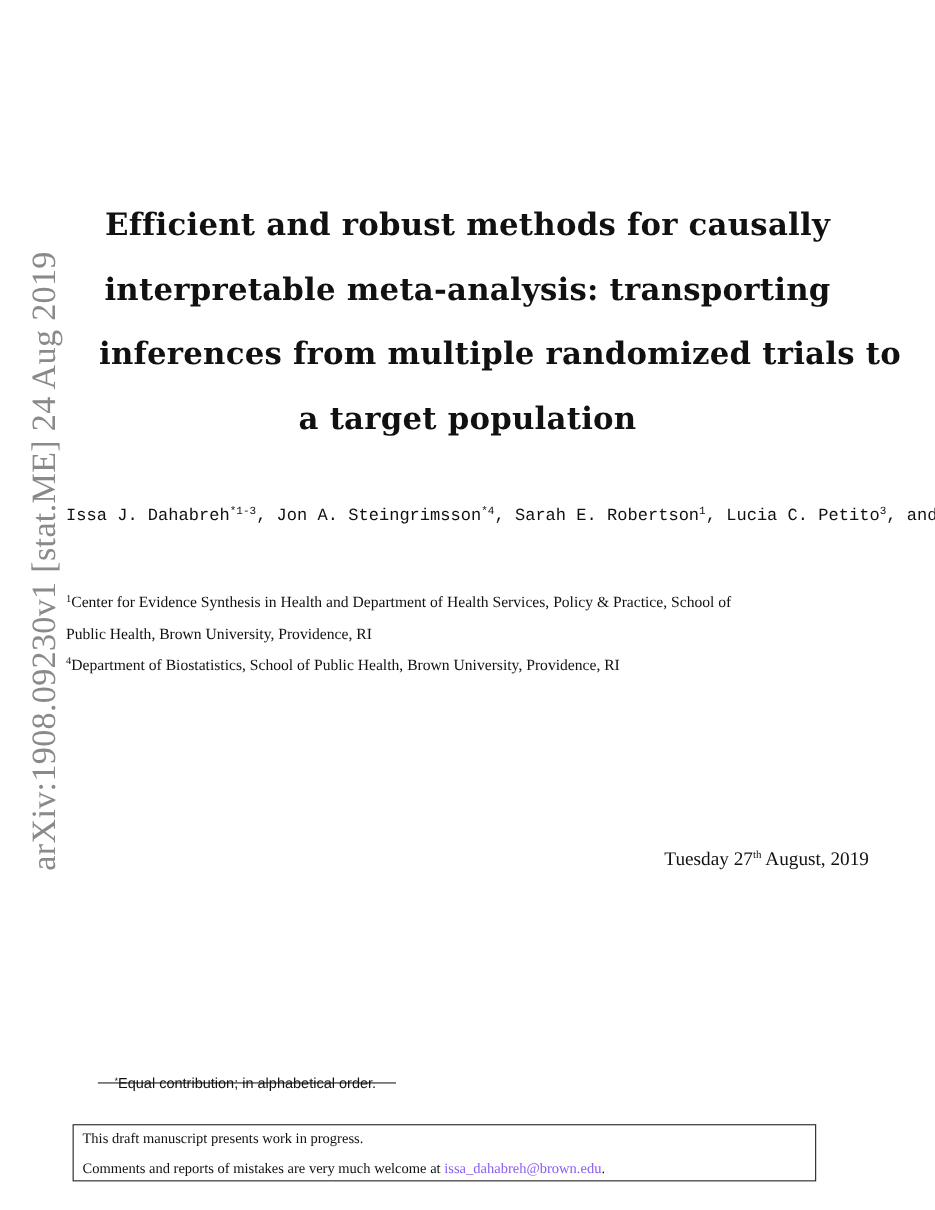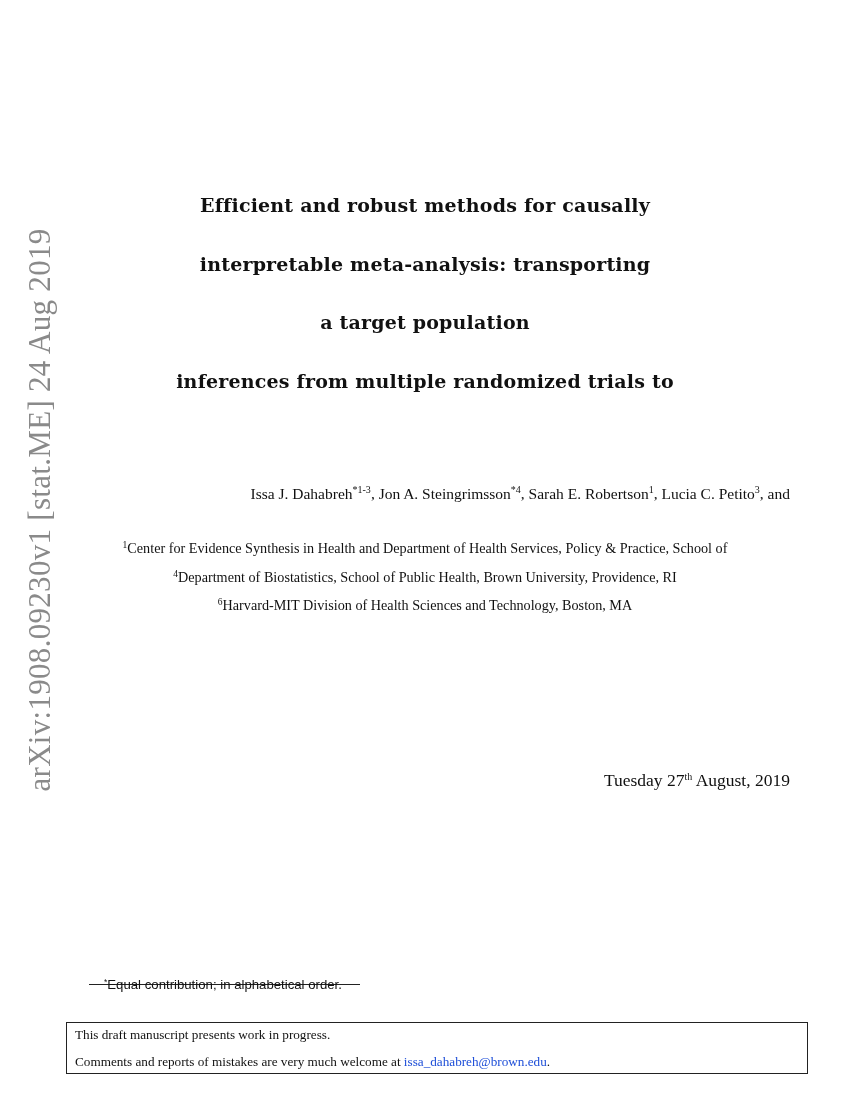--- a/index.html
+++ b/index.html
@@ -11,36 +11,36 @@
     transform: translate(-50%, -50%) rotate(-90deg);
     white-space: nowrap;
     font-family: "Liberation Serif", serif;
     font-size: 31px; color: #8a8a8a; letter-spacing: 0.3px;
   }
 
   .title {
     position: absolute; left: 90px; width: 670px; top: 176px;
     text-align: center; font-weight: bold;
     font-family: "DejaVu Serif", serif;
-    font-size: 19px; line-height: 58.5px; letter-spacing: 0.2px;
+    font-size: 28px; line-height: 58.5px; letter-spacing: 0.2px;
   }
   .title .line { display: block; white-space: nowrap; }
 
   .authors {
-    position: absolute; left: 60px; width: 730px; top: 479px;
-    text-align: right;
-    font-family: Liberation Serif, serif;
+    position: absolute; left: 60px; width: 730px; top: 455px;
+    text-align: left;
+    font-family: Liberation Mono, monospace;
     font-size: 15.5px; line-height: 29px;
   }
   .authors .line { display: block; white-space: nowrap; }
   sup { font-size: 10px; vertical-align: 6px; line-height: 0; }
 
   .affils {
     position: absolute; left: 60px; width: 730px; top: 534px;
-    text-align: center;
+    text-align: left;
     font-family: "Liberation Serif", serif;
     font-size: 14.2px; line-height: 28.5px;
   }
   .affils .line { display: block; white-space: nowrap; }
   .affils sup { font-size: 9.5px; vertical-align: 5px; }
 
   .date {
     position: absolute; left: 60px; width: 730px; top: 770px;
     text-align: right;
     font-family: "Liberation Serif", serif; font-size: 17.5px;
@@ -50,54 +50,54 @@
     position: absolute; left: 89px; top: 984px; width: 271px; height: 1px;
     background: #222;
   }
   .footnote {
     position: absolute; left: 104px; top: 977px;
     font-family: Liberation Sans, sans-serif; font-size: 13.2px; white-space: nowrap;
   }
   .footnote sup { font-size: 8.5px; vertical-align: 4px; }
 
   .notice-box {
-    position: absolute; left: 66px; top: 1022px; width: 742px; height: 52px;
+    position: absolute; left: 66px; top: 1022px; width: 676px; height: 52px;
     border: 1.4px solid #222; box-sizing: border-box;
     font-family: "Liberation Serif", serif; font-size: 13.2px;
   }
   .notice-box .nline { position: absolute; left: 8px; white-space: nowrap; }
   .notice-box .n1 { top: 4px; }
   .notice-box .n2 { top: 31px; }
-  .email { color: #1d4ed8; text-decoration: none; }
+  .email { color: #8b5cf6; text-decoration: none; }
 </style>
 </head>
 <body>
 
 <div class="arxiv-stamp">arXiv:1908.09230v1  [stat.ME]  24 Aug 2019</div>
 
 <h1 class="title" style="margin:0;">
   <span class="line">Efficient and robust methods for causally</span>
   <span class="line">interpretable meta-analysis: transporting</span>
+  <span class="line">inferences from multiple randomized trials to</span>
   <span class="line">a target population</span>
-  <span class="line">inferences from multiple randomized trials to</span>
 </h1>
 
 <div class="authors">
   <span class="line">
     <span>Issa J. Dahabreh</span><sup>*1-3</sup><span>, </span>
     <span>Jon A. Steingrimsson</span><sup>*4</sup><span>, </span>
     <span>Sarah E. Robertson</span><sup>1</sup><span>, </span>
     <span>Lucia C. Petito</span><sup>3</sup><span>, and</span>
   </span>
 </div>
 
 <div class="affils">
   <span class="line"><sup>1</sup><span>Center for Evidence Synthesis in Health and Department of Health Services, Policy &amp; Practice, School of</span></span>
+  <span class="line"><span>Public Health, Brown University, Providence, RI</span></span>
   <span class="line"><sup>4</sup><span>Department of Biostatistics, School of Public Health, Brown University, Providence, RI</span></span>
-  <span class="line"><sup>6</sup><span>Harvard-MIT Division of Health Sciences and Technology, Boston, MA</span></span>
 </div>
 
 <div class="date"><span>Tuesday 27</span><sup>th</sup><span> August, 2019</span></div>
 
 <div class="footnote-rule"></div>
 <div class="footnote"><sup>*</sup><span>Equal contribution; in alphabetical order.</span></div>
 
 <div class="notice-box">
   <div class="nline n1">This draft manuscript presents work in progress.</div>
   <div class="nline n2"><span>Comments and reports of mistakes are very much welcome at </span><a class="email" href="#">issa_dahabreh@brown.edu</a><span>.</span></div>

